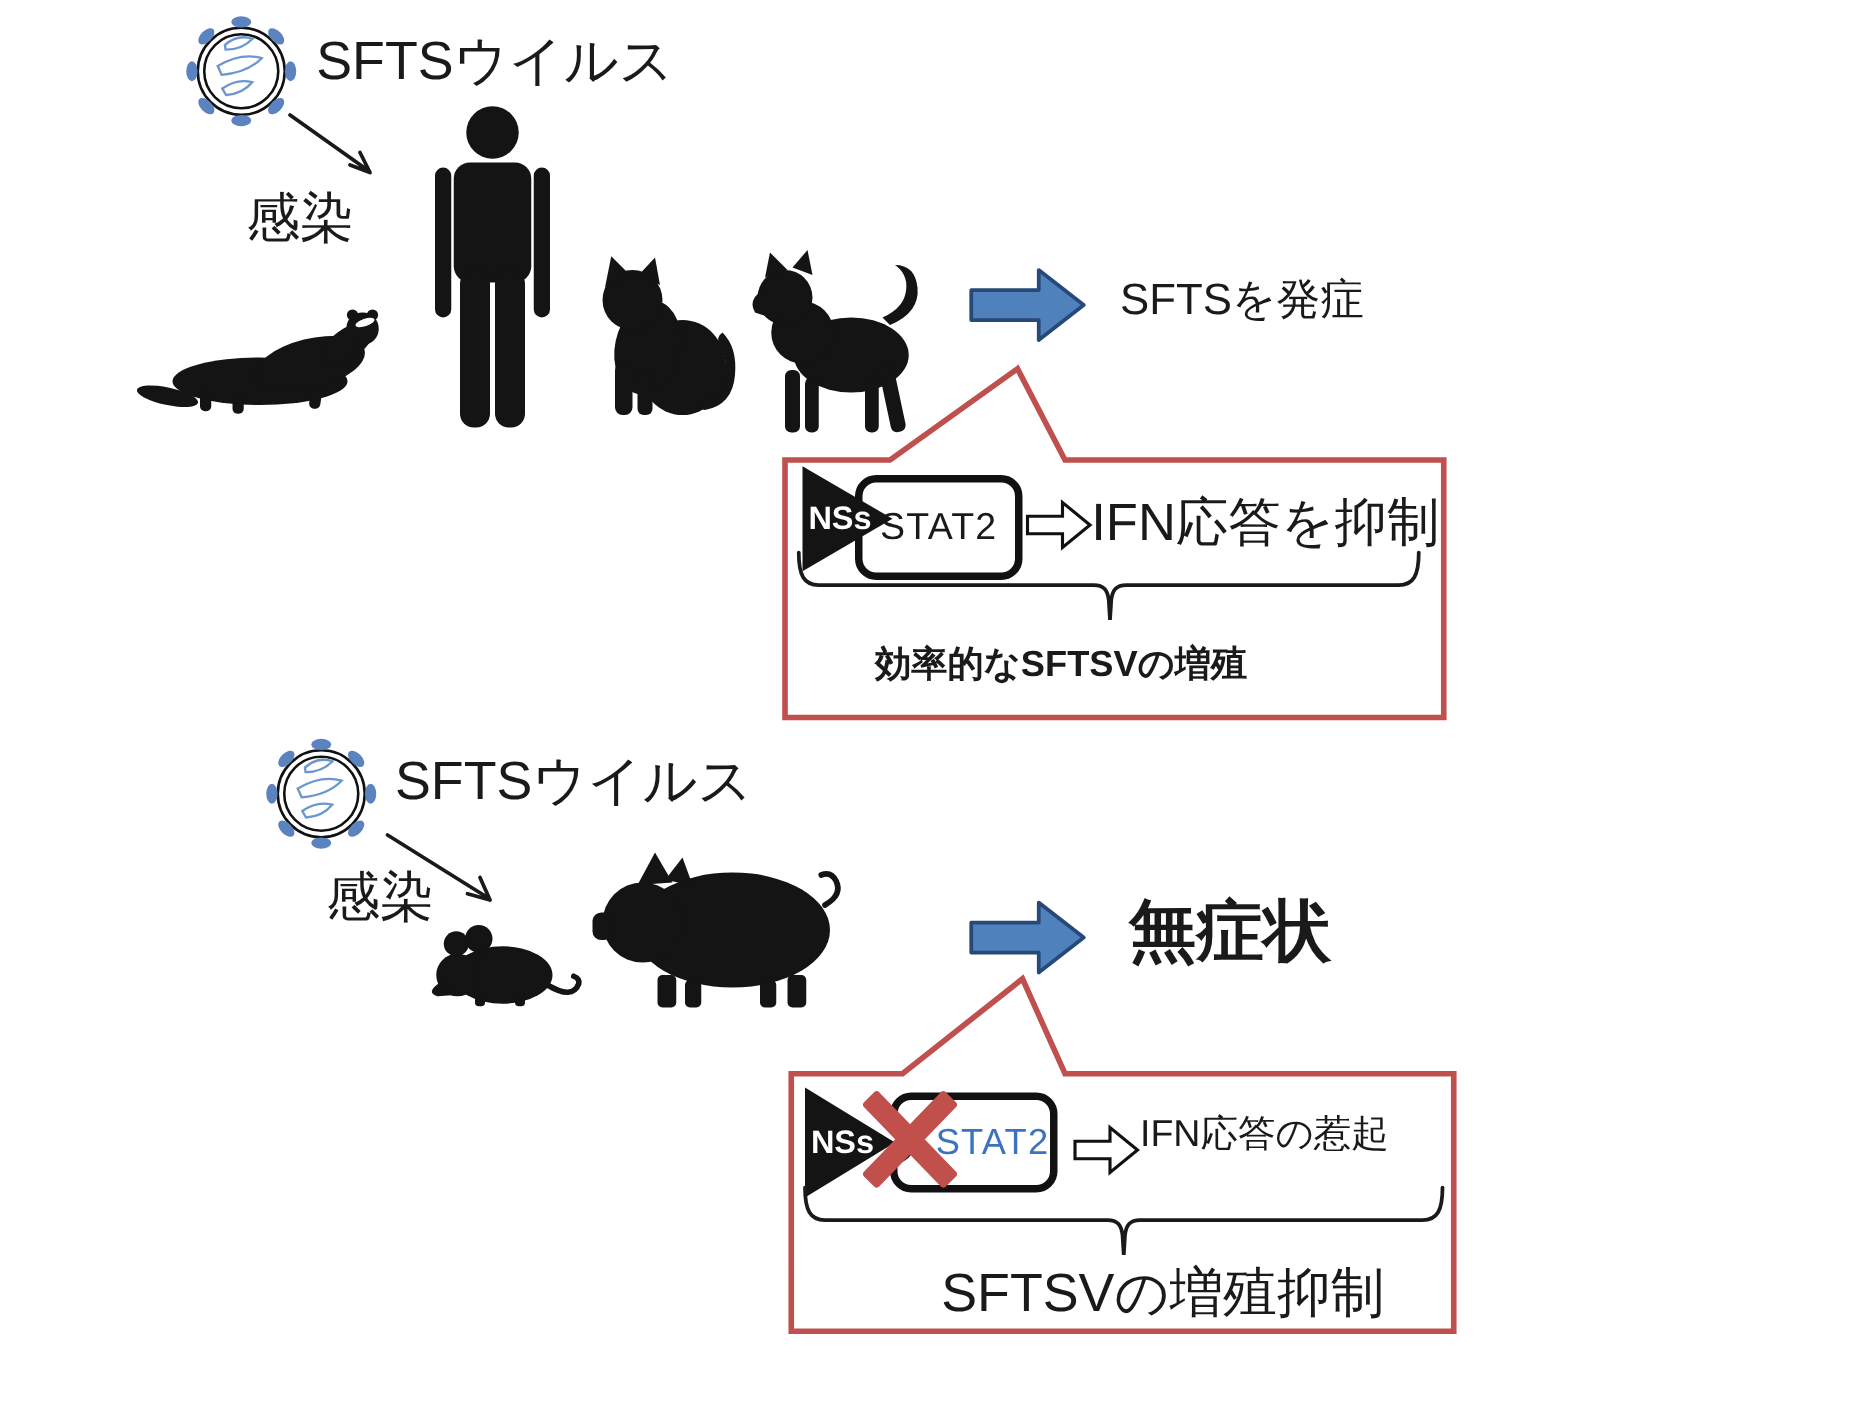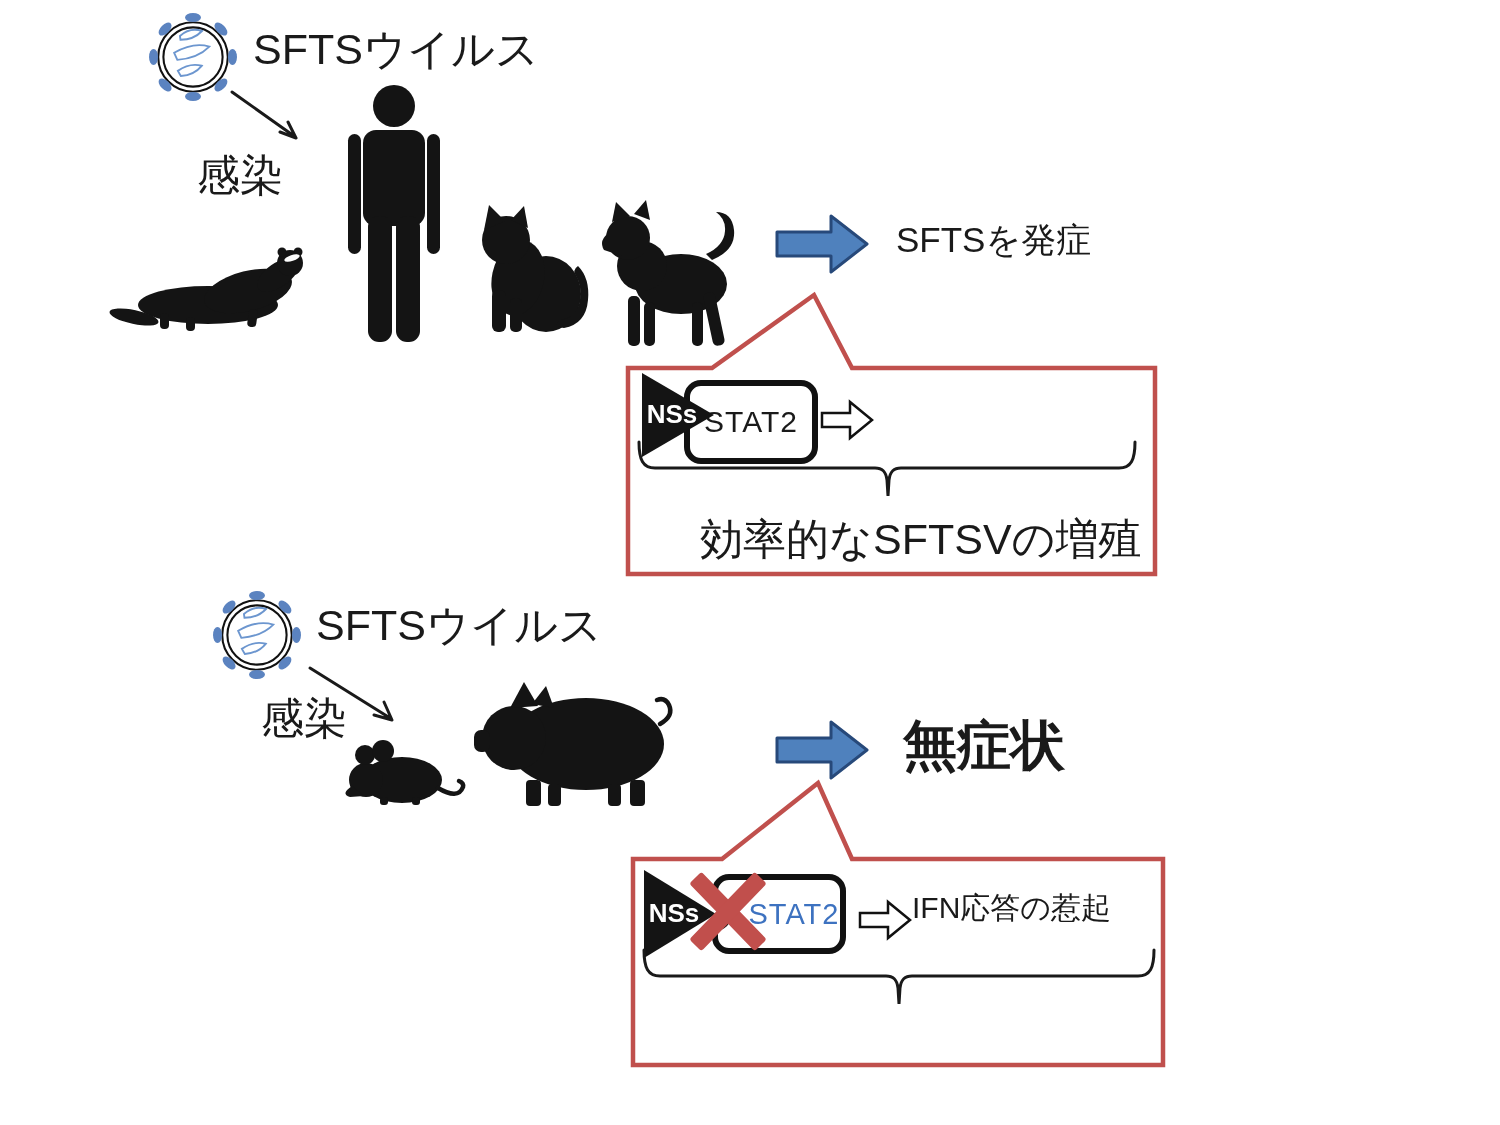--- a/index.html
+++ b/index.html
@@ -107,26 +107,27 @@
     <span class="jp" style="font-size:30px;letter-spacing:1px;">STAT2</span>
   </div>
 
   <div class="abs tri" style="left: 642px; top: 373px; border-top: 42px solid transparent; border-bottom: 42px solid transparent; border-left: 72px solid rgb(20, 20, 20);"></div>
   <div class="abs jp" style="left:645px;top:401px;width:54px;text-align:center;font-size:26px;color:#fff;font-weight:600;">NSs</div>
 
   <svg class="abs" style="left:820px;top:398px;" width="54" height="44" viewBox="0 0 54 44">
     <polygon points="2,15 30,15 30,4 52,22 30,40 30,29 2,29" fill="#fff" stroke="#111" stroke-width="2.5" stroke-linejoin="miter"></polygon>
   </svg>
 
+  <div class="abs jp" style="left:873px;top:397px;font-size:42px;">IFN応答を抑制</div>
 
   <svg class="abs" style="left:637px;top:438px;" width="500" height="70" viewBox="0 0 500 70">
     <path d="M2,4 C2,22 6,30 18,30 L238,30 C246,30 249,34 250,42 L251,58 L252,42 C253,34 256,30 264,30 L482,30 C494,30 498,22 498,4" fill="none" stroke="#1a1a1a" stroke-width="3" stroke-linecap="round"></path>
   </svg>
 
-  <div class="abs jp" style="left:700px;top:518px;font-size:43px;">効率的なSFTSVの増殖</div>
+  <div class="abs jp" style="left:700px;top:518px;font-size:29px;font-weight:bold;">効率的なSFTSVの増殖</div>
 
   <svg class="abs" style="left:210px;top:588px;" width="94" height="94" viewBox="0 0 100 100">
     <circle cx="50" cy="50" r="37" fill="#fff" stroke="#111" stroke-width="2.2"></circle>
     <circle cx="50" cy="50" r="31.5" fill="#fff" stroke="#111" stroke-width="2.2"></circle>
     <g style="fill: rgb(91, 131, 192);">
       <ellipse cx="92" cy="50" rx="8.5" ry="4.8" transform="rotate(90 92 50)"></ellipse>
       <ellipse cx="79.7" cy="79.7" rx="8.5" ry="4.8" transform="rotate(135 79.7 79.7)"></ellipse>
       <ellipse cx="50" cy="92" rx="8.5" ry="4.8"></ellipse>
       <ellipse cx="20.3" cy="79.7" rx="8.5" ry="4.8" transform="rotate(45 20.3 79.7)"></ellipse>
       <ellipse cx="8" cy="50" rx="8.5" ry="4.8" transform="rotate(90 8 50)"></ellipse>
@@ -199,14 +200,15 @@
   <svg class="abs" style="left:858px;top:898px;" width="54" height="44" viewBox="0 0 54 44">
     <polygon points="2,15 30,15 30,4 52,22 30,40 30,29 2,29" fill="#fff" stroke="#111" stroke-width="2.5" stroke-linejoin="miter"></polygon>
   </svg>
 
   <div class="abs jp" style="left:912px;top:893px;font-size:30px;">IFN応答の惹起</div>
 
   <svg class="abs" style="left:642px;top:946px;" width="514" height="72" viewBox="0 0 514 72">
     <path d="M2,4 C2,22 6,30 18,30 L244,30 C252,30 255,34 256,42 L257,58 L258,42 C259,34 262,30 270,30 L496,30 C508,30 512,22 512,4" fill="none" stroke="#1a1a1a" stroke-width="3" stroke-linecap="round"></path>
   </svg>
 
+  <div class="abs jp" style="left:753px;top:1014px;font-size:43px;">SFTSVの増殖抑制</div>
 
 </div>
 
 </body></html>

